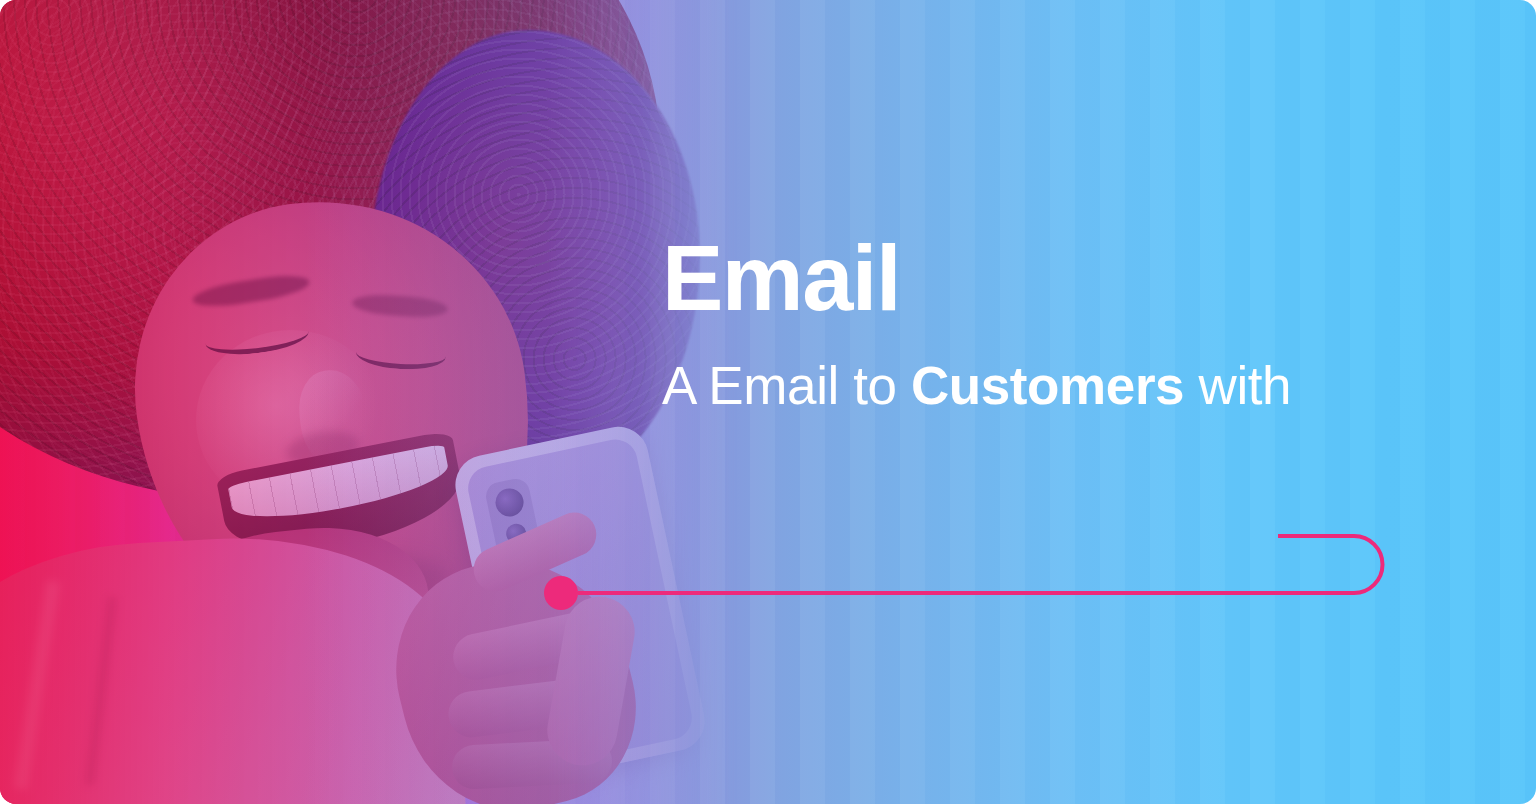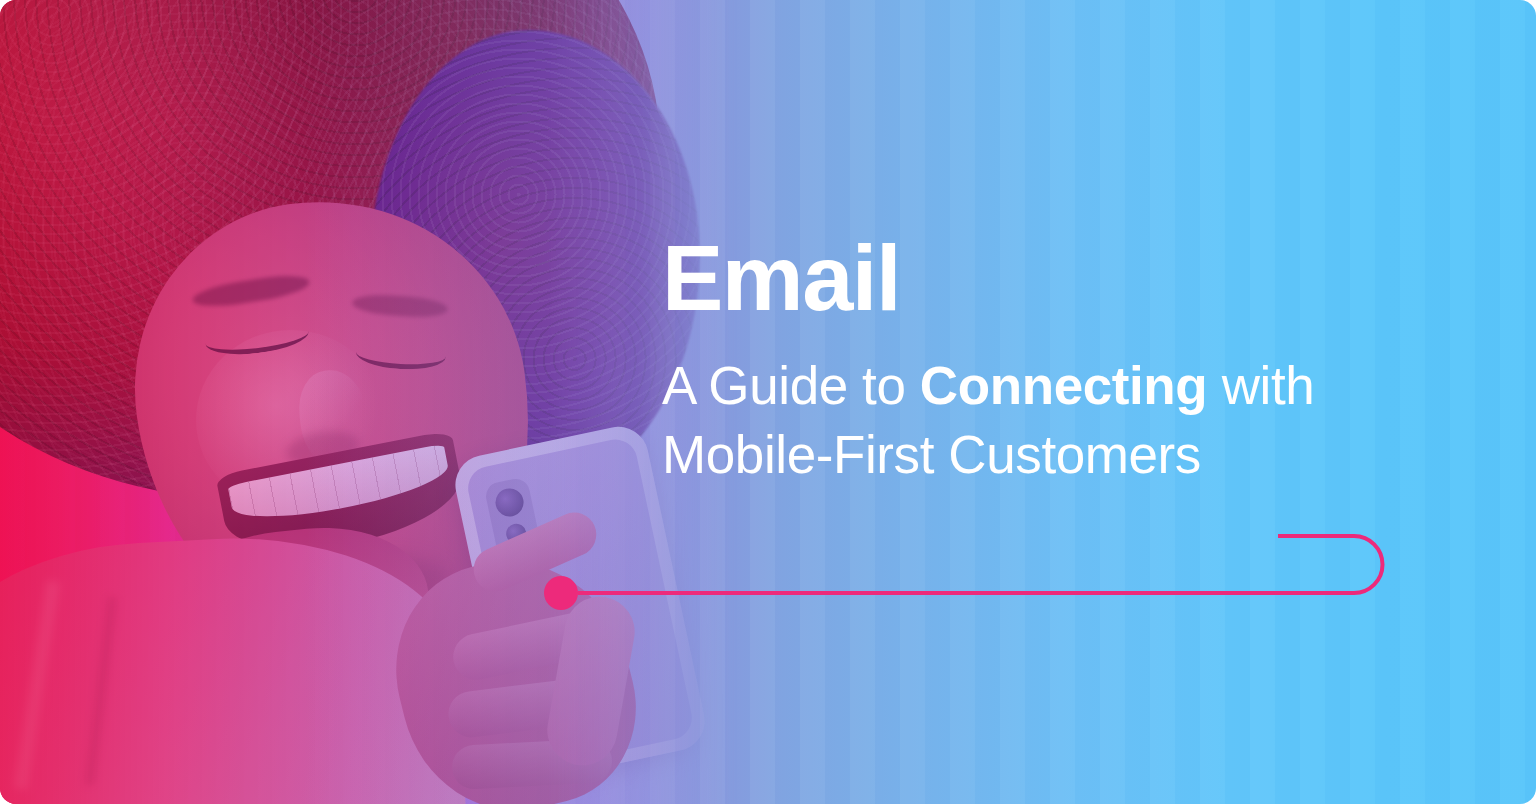--- a/index.html
+++ b/index.html
@@ -408,21 +408,21 @@
       <div class="finger-d"></div>
       <div class="thumb"></div>
 
       <div class="photo-tint"></div>
       <div class="photo-lift"></div>
     </div>
   </div>
 
   <div class="text-block">
     <h1 class="headline"><span>Email</span><br></h1>
-    <p class="subhead"><span>A Guide to </span><span class="b">Connecting</span><span> with</span><br><span>Mobile-First Customers</span></p>
+    <p class="subhead"><span>A Email to </span><span class="b">Customers</span><span> with</span><br></p>
   </div>
 
   <svg class="deco" viewBox="0 0 1536 804">
     <path d="M 1278 536 L 1354 536 A 28.5 28.5 0 0 1 1354 593 L 578 593" fill="none" stroke="#ED2A7B" stroke-width="4" stroke-linecap="butt"></path>
     <circle cx="561" cy="593" r="17" fill="#ED2A7B"></circle>
   </svg>
 
 </div>
 
 </body></html>

